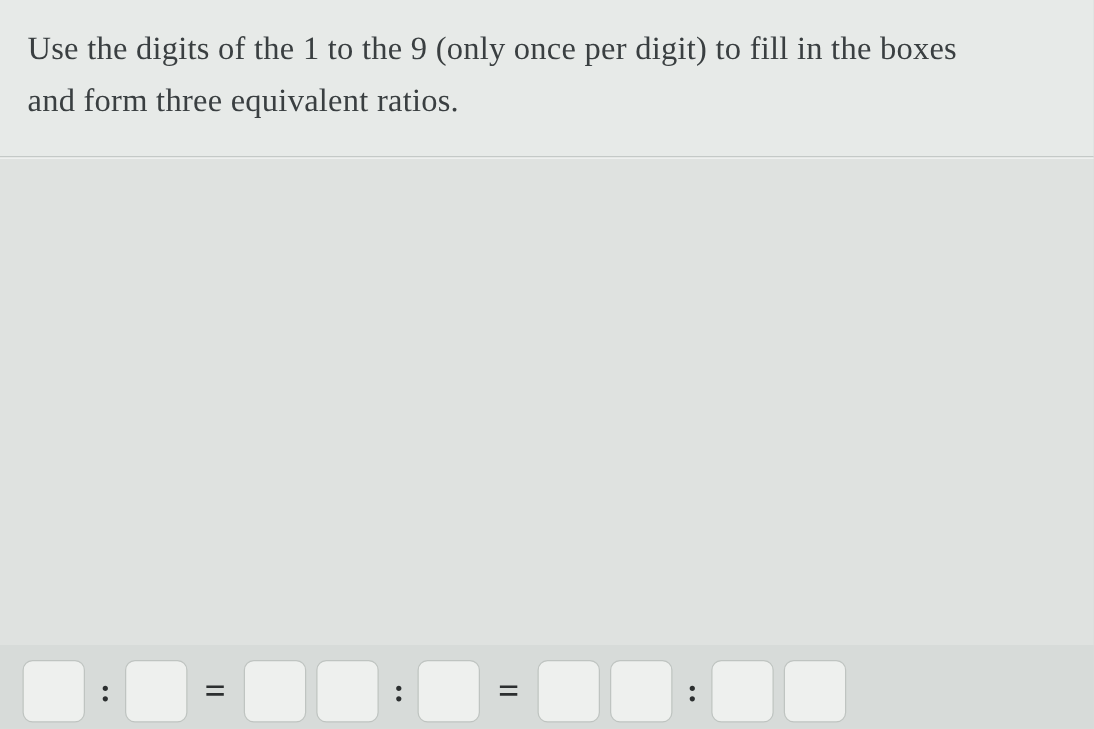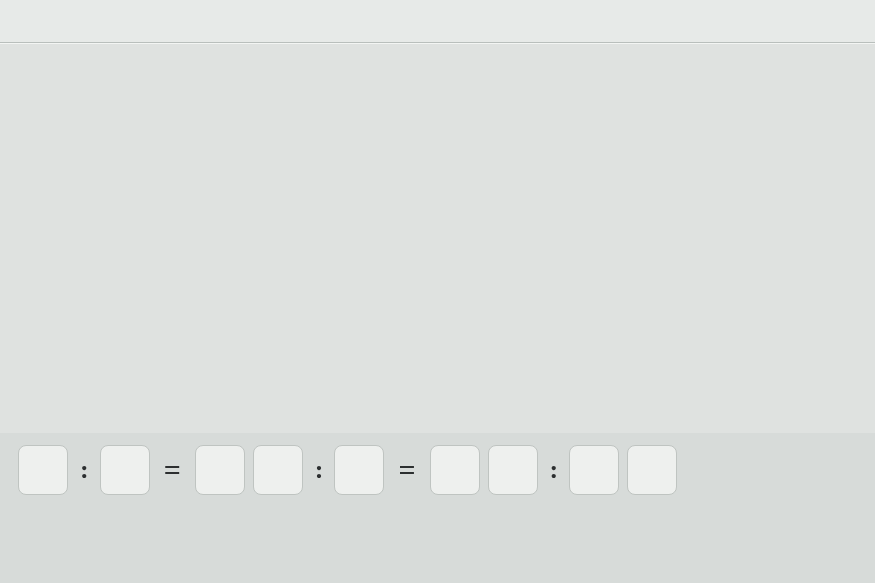--- a/index.html
+++ b/index.html
@@ -61,20 +61,24 @@
     color: #2c2f30;
     padding: 0 4px;
     line-height: 1;
   }
   .pair { display: flex; gap: 8px; }
 </style>
 </head>
 <body>
 
 <div class="prompt-area">
+  <p class="prompt-line">
+    <span>Use the digits of the </span><span class="digit-emph">1</span><span> to the </span><span class="digit-emph">9</span><span> (only once per digit) to fill in the boxes</span>
+  </p>
+  <p class="prompt-line">and form three equivalent ratios.</p>
 </div>
 
 <div class="work-area"></div>
 
 <div class="answer-row">
   <input class="box" maxlength="1" value="" style="">
   <span class="colon">:</span>
   <input class="box" maxlength="1" value="" style="">
 
   <span class="equals">=</span>

